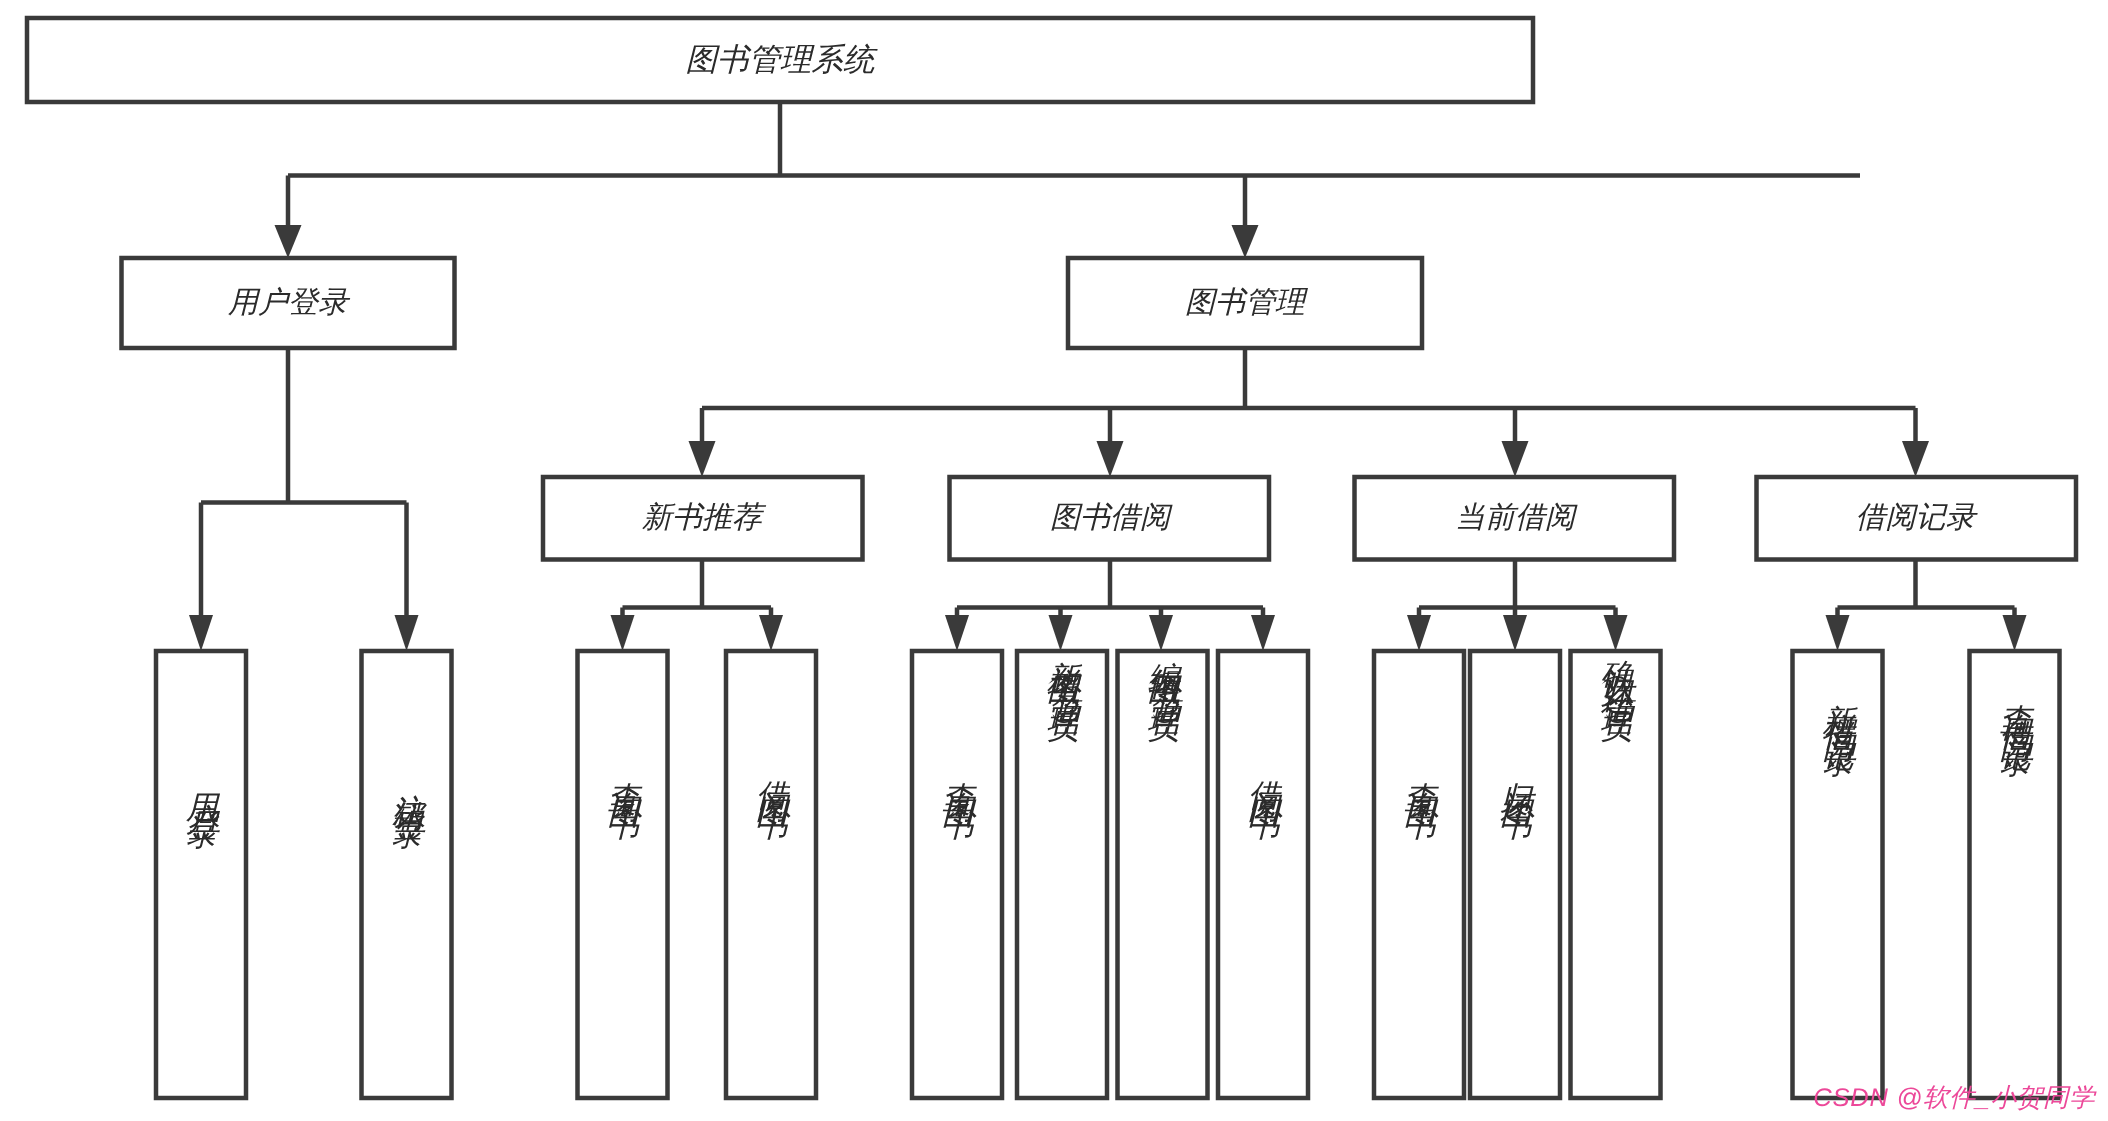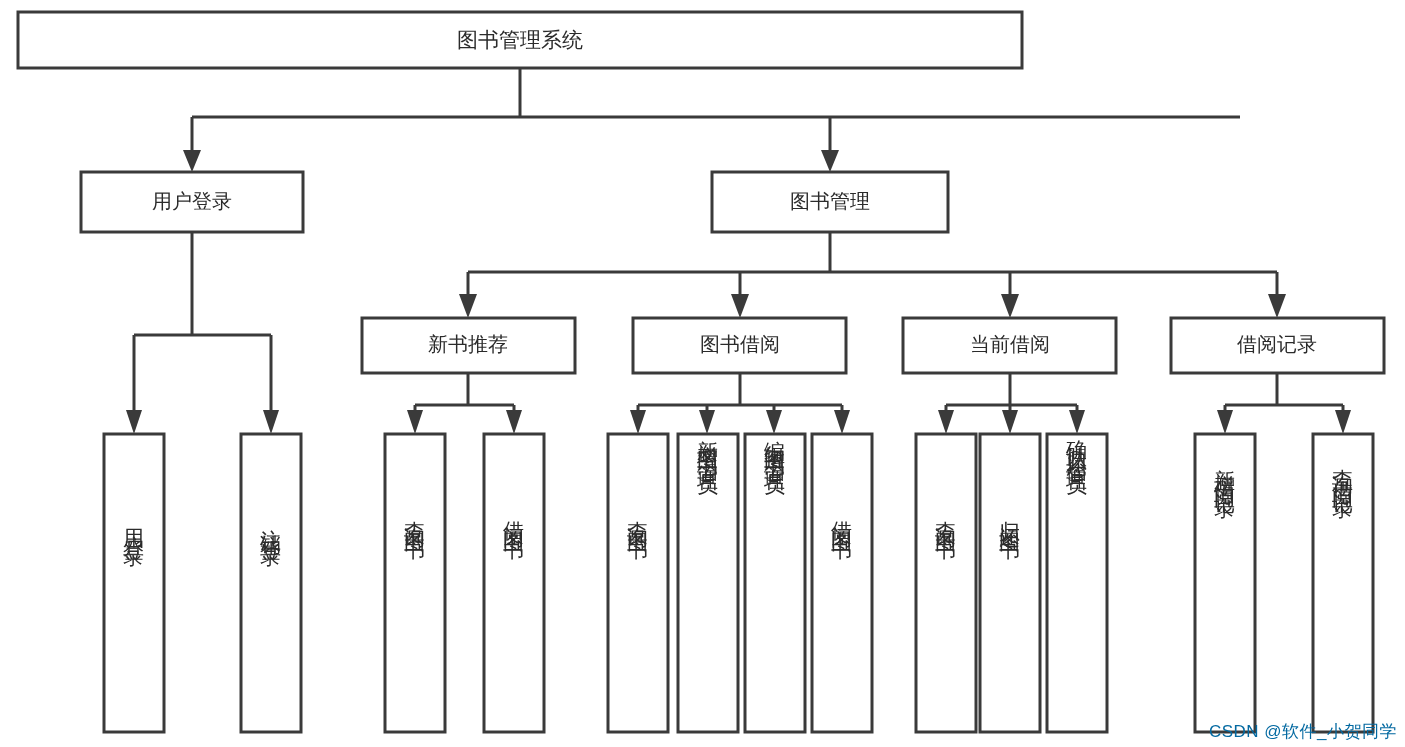--- a/index.html
+++ b/index.html
@@ -1,21 +1,21 @@
 <!DOCTYPE html>
 <html><head>
 <meta charset="utf-8">
 <style>
   html,body{margin:0;padding:0;background:#ffffff;}
   body{
     width:1405px;height:747px;
     font-family:"Liberation Sans","DejaVu Sans",sans-serif;
     overflow:hidden;
   }
-  #diagram-root{position:relative;width:1405px;height:747px;background:#ffffff;}
+  #diagram-root{position:relative;width:1405px;height:747px;background:#ffffff;font-style:italic;}
   svg#tree{position:absolute;left:0;top:0;width:1405px;height:747px;}
   .node-box{
     fill:#ffffff;stroke:#3a3a3a;stroke-width:3;
   }
   .node-label{
     fill:#2b2b2b;
     font-family:"Liberation Sans","DejaVu Sans",sans-serif;
     text-anchor:middle;
     dominant-baseline:middle;
   }
@@ -28,21 +28,21 @@
     font-size:21px;
     text-anchor:middle;
   }
   .conn{stroke:#3a3a3a;stroke-width:3;fill:none;}
   .arrow-head{fill:#3a3a3a;stroke:none;}
   .watermark{
     position:absolute;
     right:8px;bottom:4px;
     font-family:"Liberation Sans","DejaVu Sans",sans-serif;
     font-size:17px;
-    color:#0369a1;
+    color:#ec4899;
     white-space:nowrap;
     letter-spacing:0.5px;
   }
 </style>
 </head>
 <body>
 
 <div id="diagram-root">
 
   <svg id="tree" viewBox="0 0 1405 747">

